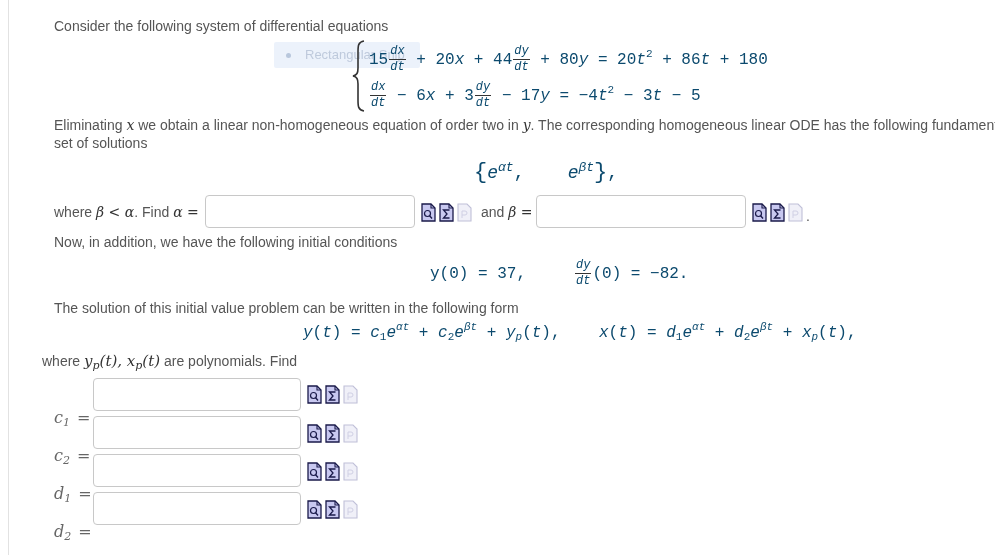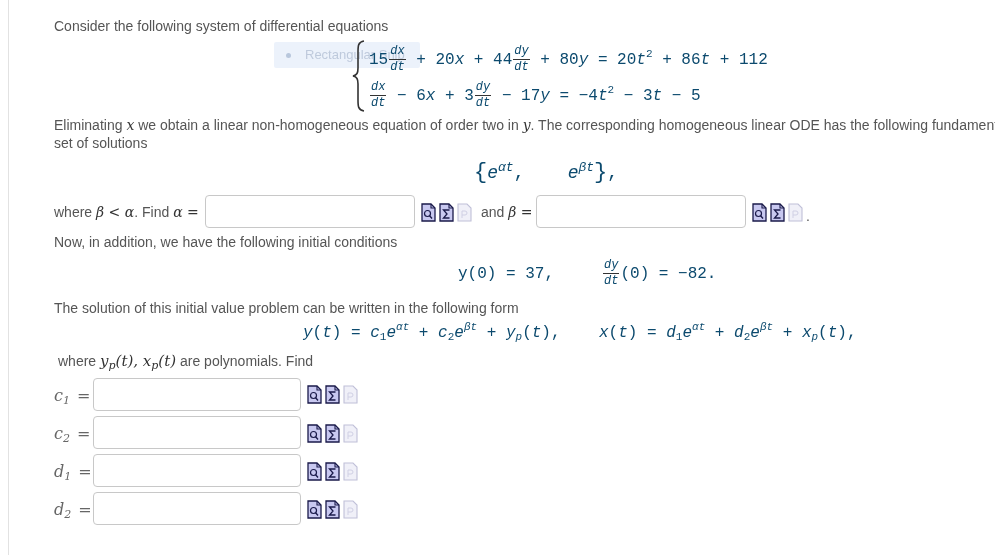--- a/index.html
+++ b/index.html
@@ -17,21 +17,21 @@
   .frac > span.num { border-bottom: 1px solid #333; }
   sup { font-size: 11px; vertical-align: 7px; line-height: 0; }
   sub { font-size: 11px; vertical-align: -3px; line-height: 0; }
   .brace { position: absolute; left: 352px; top: 40px; width: 14px; height: 72px; }
   .tooltip-ghost { position: absolute; left: 274px; top: 42px; width: 146px; height: 26px; background: rgba(220,232,248,0.55); border-radius: 2px; color: rgba(160,175,200,0.6); font-size: 13px; padding: 5px 0 0 12px; }
   .tooltip-ghost .dot { display: inline-block; width: 5px; height: 5px; border-radius: 50%; background: rgba(150,170,200,0.6); margin-right: 14px; vertical-align: middle; }
   .input { position: absolute; background: #fff; border: 1px solid #c8c8c8; border-radius: 4px; }
   .icons { position: absolute; display: flex; gap: 3px; }
   .ico { width: 15px; height: 19px; position: relative; }
   .ico svg { display: block; }
-  .lbl { position: absolute; font-family: "DejaVu Serif", serif; font-size: 16px; color: #666; font-style: italic; }
+  .lbl { position: absolute; font-family: "DejaVu Serif", serif; font-size: 16px; color: #666; font-style: italic; margin-top: 22px; }
   .lbl .eqs { font-style: normal; margin-left: 7px; }
 </style>
 </head>
 <body>
 
 <div class="left-rule"></div>
 
 <div class="abs txt" style="left:54px; top:17px;">Consider the following system of differential equations</div>
 
 <div class="tooltip-ghost"><span class="dot"></span><span>Rectangular Snip</span></div>
@@ -40,21 +40,21 @@
   <path d="M12 1 C6 2 6 6 6 12 L6 28 C6 33 5 35 1 36 C5 37 6 39 6 44 L6 60 C6 66 6 70 12 71" fill="none" stroke="#333" stroke-width="1.6"></path>
 </svg>
 
 <div class="abs eq" style="left:369px; top:44px;">
   <span>15</span><span class="frac"><span class="num"><i>dx</i></span><span><i>dt</i></span></span>
   <span>+ 20</span><i>x</i>
   <span>+ 44</span><span class="frac"><span class="num"><i>dy</i></span><span><i>dt</i></span></span>
   <span>+ 80</span><i>y</i>
   <span>= 20</span><i>t</i><sup>2</sup>
   <span>+ 86</span><i>t</i>
-  <span>+ 112</span>
+  <span>+ 180</span>
 </div>
 
 <div class="abs eq" style="left:369px; top:80px;">
   <span class="frac"><span class="num"><i>dx</i></span><span><i>dt</i></span></span>
   <span>− 6</span><i>x</i>
   <span>+ 3</span><span class="frac"><span class="num"><i>dy</i></span><span><i>dt</i></span></span>
   <span>− 17</span><i>y</i>
   <span>= −4</span><i>t</i><sup>2</sup>
   <span>− 3</span><i>t</i>
   <span>− 5</span>
@@ -121,31 +121,31 @@
       <svg width="15" height="19" viewBox="0 0 15 19">
         <path d="M1 1 H10 L14 5 V18 H1 Z" fill="#f0f0f8" stroke="#c0c0d8" stroke-width="1.1"></path>
         <path d="M5 8 V15 M5 8 H8 Q10 8 10 10 Q10 12 8 12 H5" fill="none" stroke="#d0d0e4" stroke-width="1"></path>
       </svg>
     </div>
 </div>
 <div class="abs txt" style="left:806px; top:207px;">.</div>
 
 <div class="abs txt" style="left:54px; top:233px;">Now, in addition, we have the following initial conditions</div>
 <div class="abs eq" style="left:430px; top:258px;">
-  <span style="font-style:normal;margin-left:28px;">y(0) = 37,</span>&nbsp;&nbsp;&nbsp;&nbsp;
+  <span style="font-style:normal;">y(0) = 37,</span>&nbsp;&nbsp;&nbsp;&nbsp;
   <span class="frac"><span class="num"><i>dy</i></span><span><i>dt</i></span></span><span>(0) = −82.</span>
 </div>
 
 <div class="abs txt" style="left:54px; top:299px;">The solution of this initial value problem can be written in the following form</div>
 <div class="abs eq" style="left:303px; top:324px;">
   <i>y</i>(<i>t</i>) = <i>c</i><sub>1</sub><i>e</i><sup><i>αt</i></sup> + <i>c</i><sub>2</sub><i>e</i><sup><i>βt</i></sup> + <i>y<sub>p</sub></i>(<i>t</i>),&nbsp;&nbsp;&nbsp;
   <i>x</i>(<i>t</i>) = <i>d</i><sub>1</sub><i>e</i><sup><i>αt</i></sup> + <i>d</i><sub>2</sub><i>e</i><sup><i>βt</i></sup> + <i>x<sub>p</sub></i>(<i>t</i>),
 </div>
 
-<div class="abs txt" style="left:58px; top:352px;">
+<div class="abs txt" style="left:42px; top:352px;">
   <span>where </span><span class="m" style="font-size:15px;"><i>y<sub>p</sub></i>(<i>t</i>), <i>x<sub>p</sub></i>(<i>t</i>)</span><span> are polynomials. Find</span>
 </div>
 
 <div class="lbl" style="left:54px; top:386px;"><span>c</span><sub>1</sub><span class="eqs">=</span></div>
 <input class="input" style="left: 93px; top: 378px; width: 208px; height: 33px;" value="">
 <div class="icons" style="left:307px; top:385px;">
   <div class="ico">
       <svg width="15" height="19" viewBox="0 0 15 19">
         <path d="M1 1 H10 L14 5 V18 H1 Z" fill="#c8c8f0" stroke="#1a1a4a" stroke-width="1.3"></path>
         <path d="M10 1 V5 H14" fill="none" stroke="#1a1a4a" stroke-width="1.1"></path>

